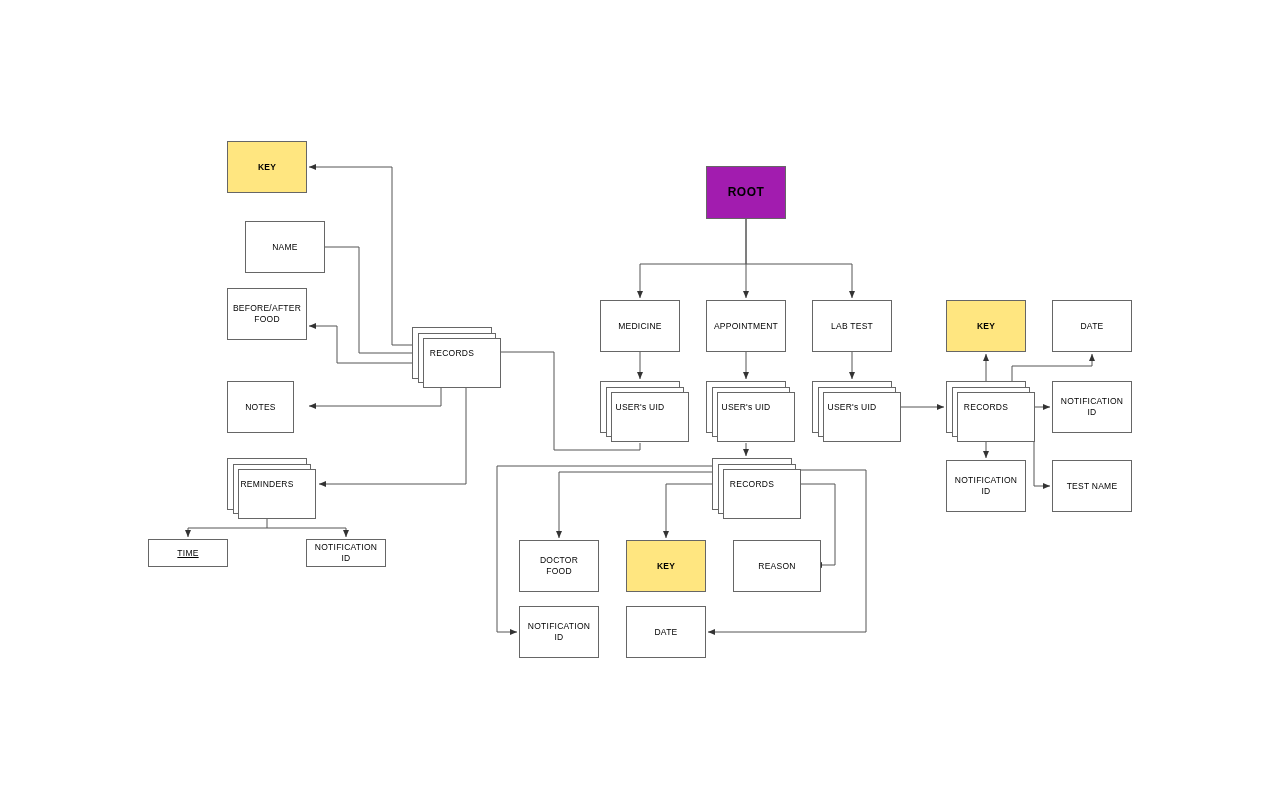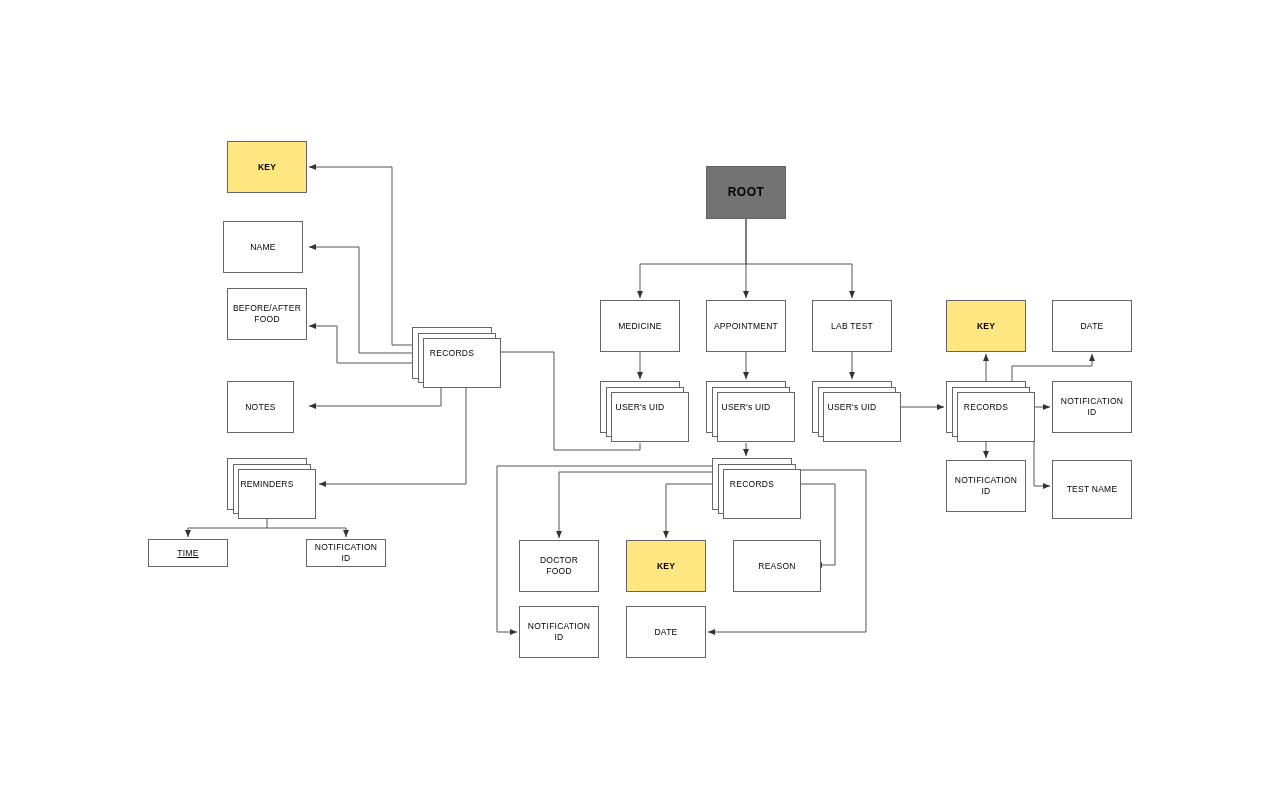--- a/index.html
+++ b/index.html
@@ -41,21 +41,21 @@
     color: #000000;
     line-height: 1.25;
     padding: 2px 13px;
     z-index: 3;
   }
   .node.yellow {
     background: #ffe680;
     font-weight: bold;
   }
   .node.green {
-    background: #737373;
+    background: #a21caf;
     font-weight: bold;
     font-size: 12px;
     letter-spacing: 0.5px;
   }
   .node.stacked::before,
   .node.stacked::after {
     content: "";
     position: absolute;
     box-sizing: border-box;
     border: 1px solid #666666;
@@ -116,21 +116,21 @@
         <path d="M 1012 389 L 1012 366 L 1092 366 L 1092 354" fill="none" stroke="#555555" stroke-width="1" marker-end="url(#ah-right)"></path>
         <path d="M 1026 407 L 1050 407" fill="none" stroke="#555555" stroke-width="1" marker-end="url(#ah-right)"></path>
         <path d="M 986 441 L 986 458" fill="none" stroke="#555555" stroke-width="1" marker-end="url(#ah-right)"></path>
         <path d="M 1034 423 L 1034 486 L 1050 486" fill="none" stroke="#555555" stroke-width="1" marker-end="url(#ah-right)"></path>
       </g>
   </svg>
   <div id="nodes-group">
       <div class="node yellow" style="left: 227px; top: 141px; width: 80px; height: 52px;">
         <span class="label">KEY</span>
       </div>
-      <div class="node" style="left: 223px; top: 221px; width: 80px; height: 52px;">
+      <div class="node" style="left: 245px; top: 221px; width: 80px; height: 52px;">
         <span class="label">NAME</span>
       </div>
       <div class="node" style="left: 227px; top: 288px; width: 80px; height: 52px;">
         <span class="label">BEFORE/AFTER
 FOOD</span>
       </div>
       <div class="node" style="left: 227px; top: 381px; width: 67px; height: 52px;">
         <span class="label">NOTES</span>
       </div>
       <div class="node stacked" style="left: 227px; top: 458px; width: 80px; height: 52px;">
@@ -192,17 +192,17 @@
       </div>
       <div class="node stacked" style="left: 946px; top: 381px; width: 80px; height: 52px;">
         <span class="label">RECORDS</span>
       </div>
       <div class="node" style="left: 1052px; top: 381px; width: 80px; height: 52px;">
         <span class="label">NOTIFICATION ID</span>
       </div>
       <div class="node" style="left: 946px; top: 460px; width: 80px; height: 52px;">
         <span class="label">NOTIFICATION ID</span>
       </div>
-      <div class="node" style="left: 1052px; top: 460px; width: 80px; height: 59px;">
+      <div class="node" style="left: 1052px; top: 460px; width: 80px; height: 52px;">
         <span class="label">TEST NAME</span>
       </div>
     </div>
 </div>
 
 </body></html>

